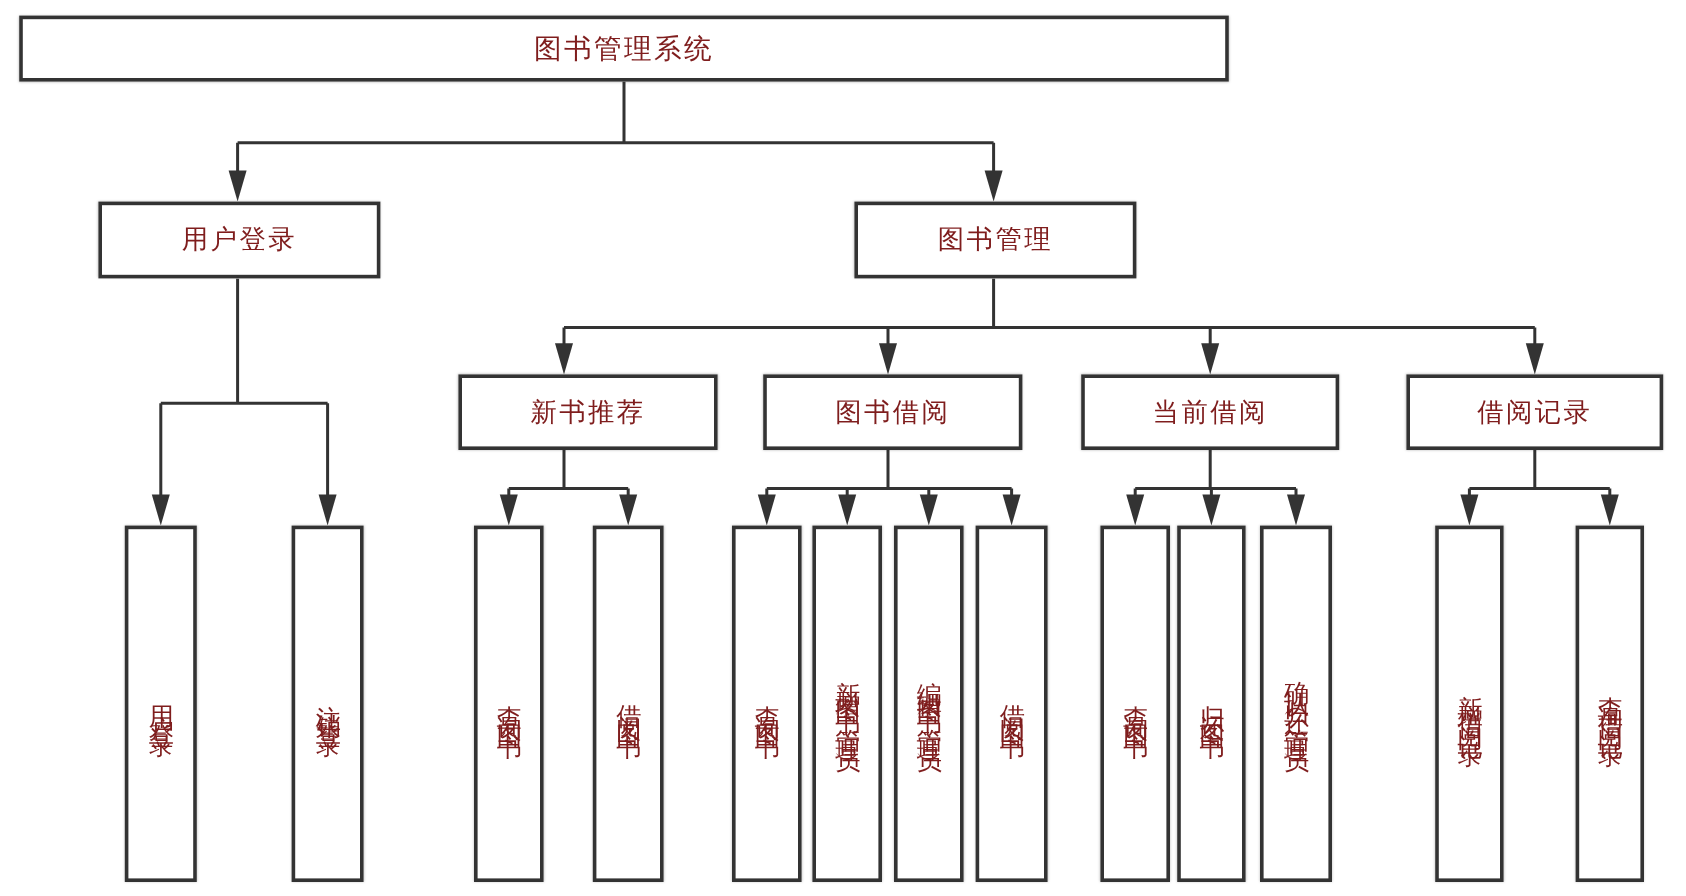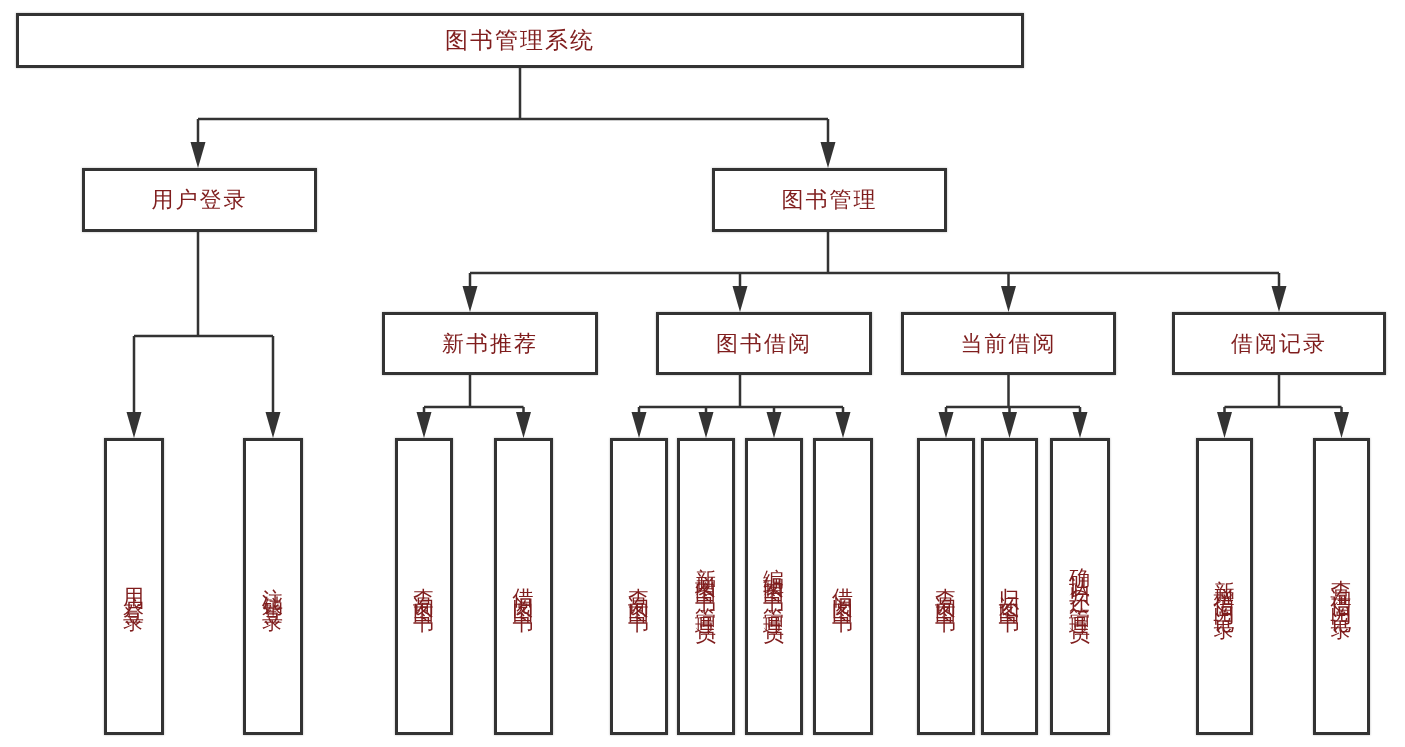--- a/index.html
+++ b/index.html
@@ -112,21 +112,21 @@
   <div class="box h" style="left:82px; top:168px; width:235px; height:64px;">
     <span>用户登录</span>
   </div>
   <div class="box h" style="left:712px; top:168px; width:235px; height:64px;">
     <span>图书管理</span>
   </div>
 
   <div class="box h" style="left:362px; top:312px; width:216px; height:63px;margin-left:20px;">
     <span>新书推荐</span>
   </div>
-  <div class="box h" style="left:656px; top:312px; width:216px; height:63px;">
+  <div class="box h" style="left:636px; top:312px; width:216px; height:63px;">
     <span>图书借阅</span>
   </div>
   <div class="box h" style="left:901px; top:312px; width:215px; height:63px;">
     <span>当前借阅</span>
   </div>
   <div class="box h" style="left:1172px; top:312px; width:214px; height:63px;">
     <span>借阅记录</span>
   </div>
 
   <div class="box v" style="left:104px; top:438px; width:60px; height:297px;">

